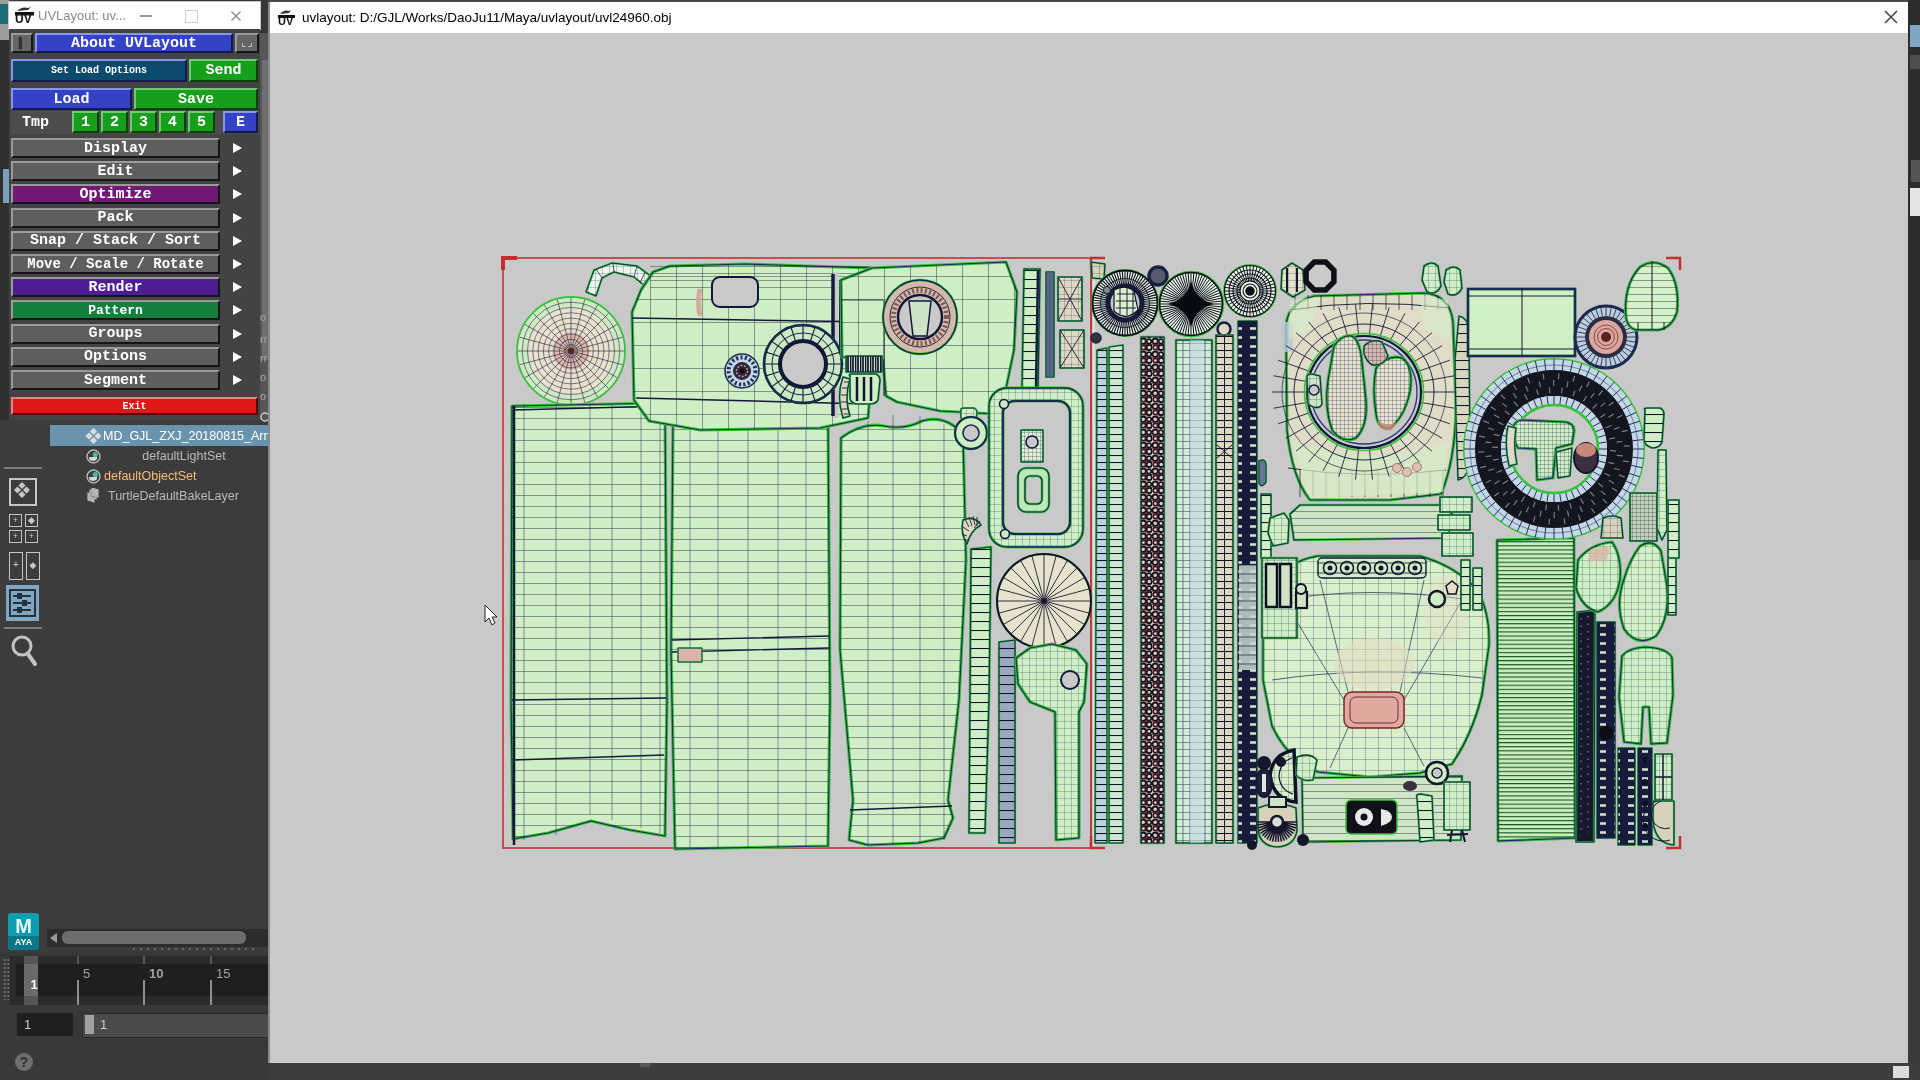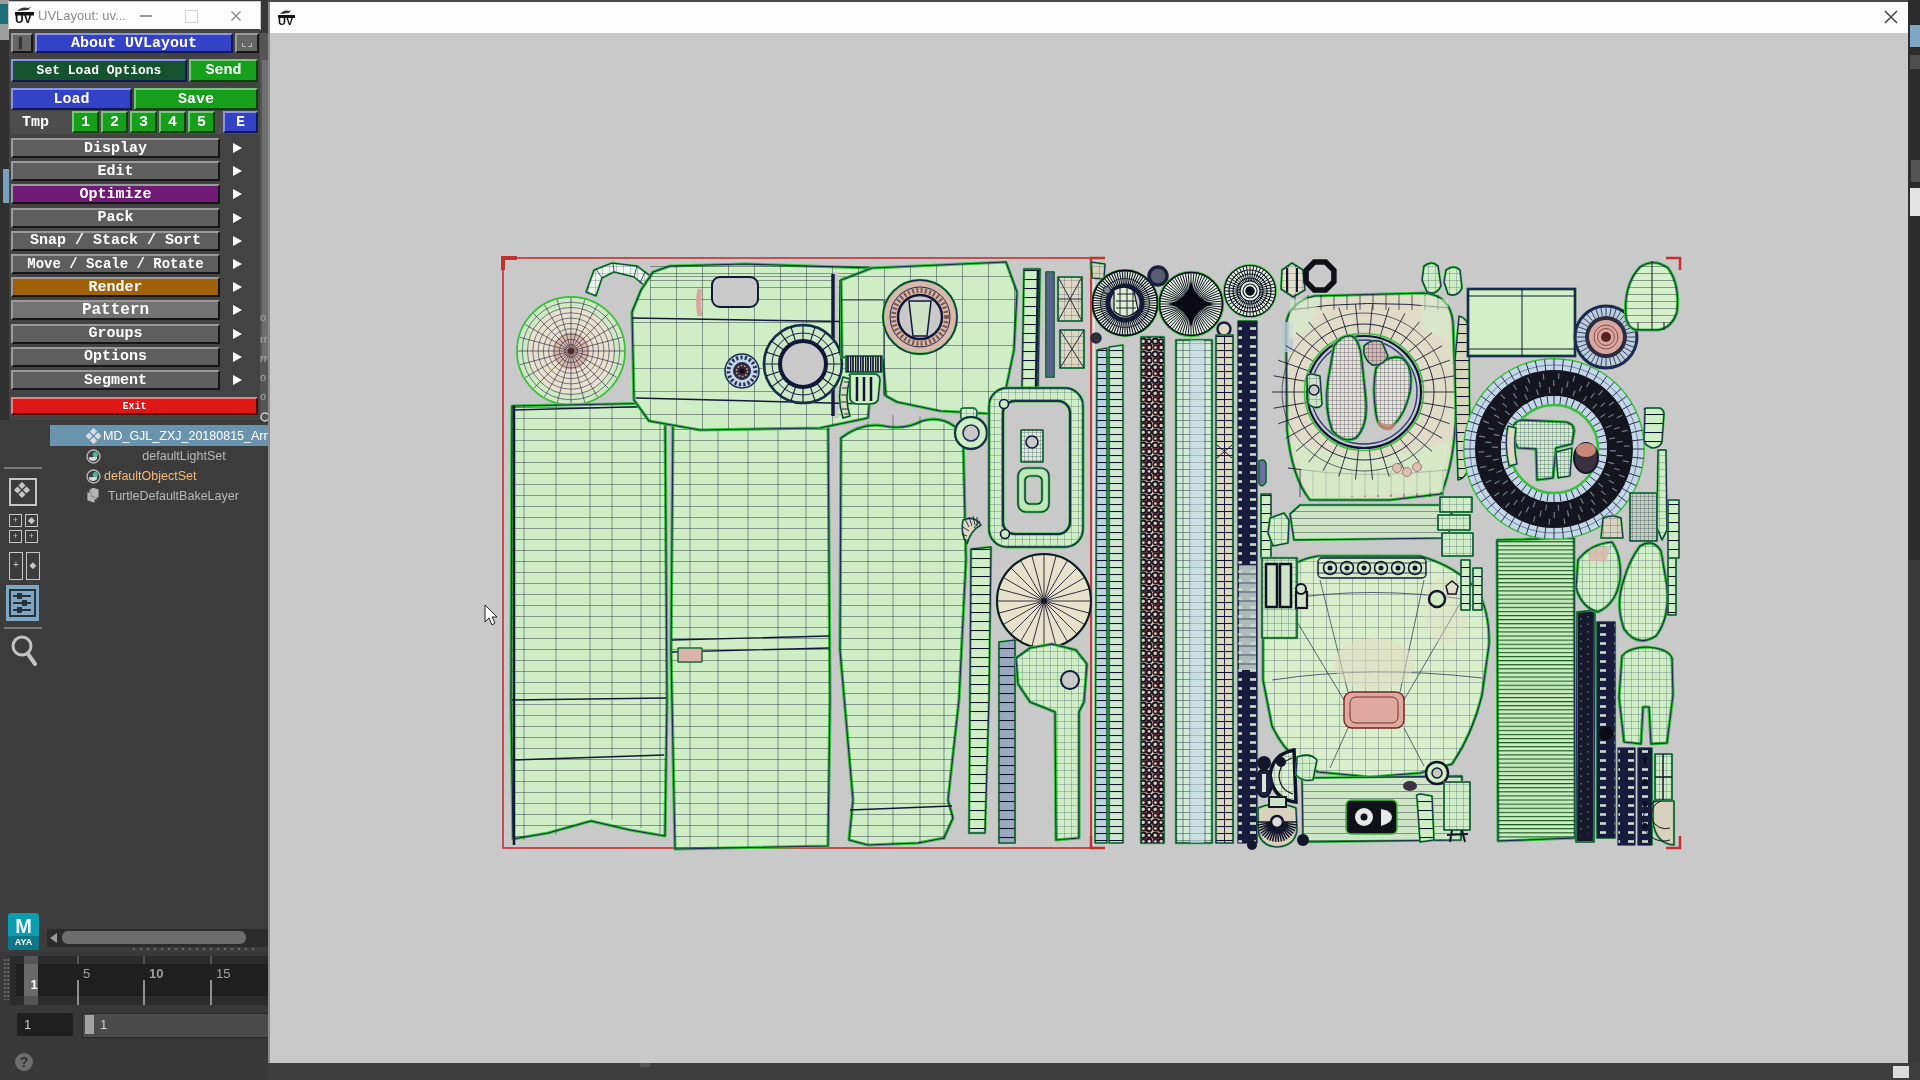--- a/index.html
+++ b/index.html
@@ -128,20 +128,21 @@
     </svg>
     <div class="abs" style="left:268px;top:0px;width:1652px;height:2px;background:#4a4a4a"></div>
     <div class="abs" style="left:268px;top:2px;width:2px;height:1061px;background:#8a8a8a"></div>
     <div class="abs" style="left:270px;top:2px;width:1638px;height:31px;background:#fdfdfd"></div>
     <div class="abs" style="left:270px;top:33px;width:1638px;height:1030px;background:#c9c9ca"></div>
     <svg class="abs" style="left:277px;top:8px" width="20" height="20" viewBox="0 0 20 20">
       <text x="1" y="17" font-family="Liberation Sans" font-weight="bold" font-size="11" fill="#111">UV</text>
       <rect x="1" y="7" width="17" height="3" fill="#111"></rect>
       <path d="M3 6 Q7 1 12 3 L14 2 L12 5 Z" fill="#333"></path>
     </svg>
+    <div class="abs" style="left:302px;top:8px;width:700px;height:20px;color:#000;font-size:13.5px;line-height:20px;">uvlayout: D:/GJL/Works/DaoJu11/Maya/uvlayout/uvl24960.obj</div>
     <svg class="abs" style="left:1883px;top:9px" width="16" height="16">
       <path d="M2 2 L14 14 M14 2 L2 14" stroke="#4a4a4a" stroke-width="1.6"></path>
     </svg>
     <div class="abs" style="left:1908px;top:0px;width:12px;height:1080px;background:#2c2c2c"></div>
     <div class="abs" style="left:1910px;top:25px;width:10px;height:22px;background:#7fa6c2"></div>
     <div class="abs" style="left:1910px;top:55px;width:10px;height:14px;background:#4e4e4e"></div>
     <div class="abs" style="left:1911px;top:160px;width:9px;height:22px;background:#555"></div>
     <div class="abs" style="left:1910px;top:188px;width:10px;height:28px;background:#e3e3e3"></div>
     <div class="abs" style="left:1908px;top:560px;width:12px;height:503px;background:#3a3a3a"></div>
     <div class="abs" style="left:268px;top:1063px;width:1652px;height:17px;background:#3d3d3d"></div>
@@ -160,21 +161,21 @@
       <path d="M1.5 1.5 L10.5 10.5 M10.5 1.5 L1.5 10.5" stroke="#8a8a8a" stroke-width="1.4"></path>
     </svg>
     <div class="abs" style="left:9px;top:29px;width:251px;height:391px;background:#434343"></div>
     <div class="btn" style="left:11px;top:33px;width:18px;height:16px;background:#666;border-top:2px solid #9a9a9a;border-left:2px solid #9a9a9a;border-bottom:2px solid #161616;border-right:2px solid #161616;font-size:11px;">
       <span style="color:#333">▌</span>
     </div>
     <div class="btn" style="left:35px;top:33px;width:194px;height:16px;background:#3342c6;border-top:2px solid #8a94e8;border-left:2px solid #8a94e8;border-bottom:2px solid #101a50;border-right:2px solid #101a50;font-size:15px;">About UVLayout</div>
     <div class="btn" style="left:235px;top:33px;width:20px;height:16px;background:#666;border-top:2px solid #9a9a9a;border-left:2px solid #9a9a9a;border-bottom:2px solid #161616;border-right:2px solid #161616;font-size:10px;">
       <span style="color:#ddd;font-size:10px">⌞⌟</span>
     </div>
-    <div class="btn" style="left:11px;top:59px;width:172px;height:19px;background:#14532d;border-top:2px solid #8a94e8;border-left:2px solid #8a94e8;border-bottom:2px solid #101a50;border-right:2px solid #101a50;font-size:13px;">Set Load Options</div>
+    <div class="btn" style="left:11px;top:59px;width:172px;height:19px;background:#0c4a6e;border-top:2px solid #8a94e8;border-left:2px solid #8a94e8;border-bottom:2px solid #101a50;border-right:2px solid #101a50;font-size:10px;">Set Load Options</div>
     <div class="btn" style="left:189px;top:59px;width:65px;height:19px;background:#159f1b;border-top:2px solid #74c878;border-left:2px solid #74c878;border-bottom:2px solid #06420a;border-right:2px solid #06420a;font-size:15px;">Send</div>
     <div class="btn" style="left:11px;top:88px;width:117px;height:18px;background:#3342c6;border-top:2px solid #8a94e8;border-left:2px solid #8a94e8;border-bottom:2px solid #101a50;border-right:2px solid #101a50;font-size:15px;">Load</div>
     <div class="btn" style="left:134px;top:88px;width:120px;height:18px;background:#159f1b;border-top:2px solid #74c878;border-left:2px solid #74c878;border-bottom:2px solid #06420a;border-right:2px solid #06420a;font-size:15px;">Save</div>
     <div class="abs" style="left:11px;top:111px;width:248px;height:23px;background:#4d4d4d"></div>
     <div class="abs" style="left:22px;top:112px;width:40px;height:21px;color:#fff;font-family:'Liberation Mono',monospace;font-weight:bold;font-size:15px;line-height:21px;">Tmp</div>
     <div class="btn" style="left:72px;top:111px;width:23px;height:18px;background:#159f1b;border-top:2px solid #74c878;border-left:2px solid #74c878;border-bottom:2px solid #06420a;border-right:2px solid #06420a;font-size:15px;">1</div>
     <div class="btn" style="left:101px;top:111px;width:23px;height:18px;background:#159f1b;border-top:2px solid #74c878;border-left:2px solid #74c878;border-bottom:2px solid #06420a;border-right:2px solid #06420a;font-size:15px;">2</div>
     <div class="btn" style="left:130px;top:111px;width:23px;height:18px;background:#159f1b;border-top:2px solid #74c878;border-left:2px solid #74c878;border-bottom:2px solid #06420a;border-right:2px solid #06420a;font-size:15px;">3</div>
     <div class="btn" style="left:159px;top:111px;width:23px;height:18px;background:#159f1b;border-top:2px solid #74c878;border-left:2px solid #74c878;border-bottom:2px solid #06420a;border-right:2px solid #06420a;font-size:15px;">4</div>
     <div class="btn" style="left:188px;top:111px;width:23px;height:18px;background:#159f1b;border-top:2px solid #74c878;border-left:2px solid #74c878;border-bottom:2px solid #06420a;border-right:2px solid #06420a;font-size:15px;">5</div>
@@ -184,23 +185,23 @@
     <div class="btn" style="left:11px;top:161.2px;width:205px;height:16px;background:#5e5e5e;border-top:2px solid #9a9a9a;border-left:2px solid #9a9a9a;border-bottom:2px solid #161616;border-right:2px solid #161616;font-size:15px;">Edit</div>
     <div class="abs" style="left:233px;top:166.2px;width:0;height:0;border-top:5px solid transparent;border-bottom:5px solid transparent;border-left:9px solid #fff"></div>
     <div class="btn" style="left:11px;top:184.4px;width:205px;height:16px;background:#701a75;border-top:2px solid #9a9a9a;border-left:2px solid #9a9a9a;border-bottom:2px solid #161616;border-right:2px solid #161616;font-size:15px;">Optimize</div>
     <div class="abs" style="left:233px;top:189.4px;width:0;height:0;border-top:5px solid transparent;border-bottom:5px solid transparent;border-left:9px solid #fff"></div>
     <div class="btn" style="left:11px;top:207.6px;width:205px;height:16px;background:#5e5e5e;border-top:2px solid #9a9a9a;border-left:2px solid #9a9a9a;border-bottom:2px solid #161616;border-right:2px solid #161616;font-size:15px;">Pack</div>
     <div class="abs" style="left:233px;top:212.6px;width:0;height:0;border-top:5px solid transparent;border-bottom:5px solid transparent;border-left:9px solid #fff"></div>
     <div class="btn" style="left:11px;top:230.8px;width:205px;height:16px;background:#5e5e5e;border-top:2px solid #9a9a9a;border-left:2px solid #9a9a9a;border-bottom:2px solid #161616;border-right:2px solid #161616;font-size:15px;">Snap / Stack / Sort</div>
     <div class="abs" style="left:233px;top:235.8px;width:0;height:0;border-top:5px solid transparent;border-bottom:5px solid transparent;border-left:9px solid #fff"></div>
     <div class="btn" style="left:11px;top:254.0px;width:205px;height:16px;background:#5e5e5e;border-top:2px solid #9a9a9a;border-left:2px solid #9a9a9a;border-bottom:2px solid #161616;border-right:2px solid #161616;font-size:14px;">Move / Scale / Rotate</div>
     <div class="abs" style="left:233px;top:259.0px;width:0;height:0;border-top:5px solid transparent;border-bottom:5px solid transparent;border-left:9px solid #fff"></div>
-    <div class="btn" style="left:11px;top:277.2px;width:205px;height:16px;background:#a16207;border-top:2px solid #9a9a9a;border-left:2px solid #9a9a9a;border-bottom:2px solid #161616;border-right:2px solid #161616;font-size:15px;">Render</div>
+    <div class="btn" style="left:11px;top:277.2px;width:205px;height:16px;background:#4c1d95;border-top:2px solid #9a9a9a;border-left:2px solid #9a9a9a;border-bottom:2px solid #161616;border-right:2px solid #161616;font-size:15px;">Render</div>
     <div class="abs" style="left:233px;top:282.2px;width:0;height:0;border-top:5px solid transparent;border-bottom:5px solid transparent;border-left:9px solid #fff"></div>
-    <div class="btn" style="left:11px;top:300.4px;width:205px;height:16px;background:#737373;border-top:2px solid #9a9a9a;border-left:2px solid #9a9a9a;border-bottom:2px solid #161616;border-right:2px solid #161616;font-size:16px;">Pattern</div>
+    <div class="btn" style="left:11px;top:300.4px;width:205px;height:16px;background:#15803d;border-top:2px solid #9a9a9a;border-left:2px solid #9a9a9a;border-bottom:2px solid #161616;border-right:2px solid #161616;font-size:13px;">Pattern</div>
     <div class="abs" style="left:233px;top:305.4px;width:0;height:0;border-top:5px solid transparent;border-bottom:5px solid transparent;border-left:9px solid #fff"></div>
     <div class="btn" style="left:11px;top:323.6px;width:205px;height:16px;background:#5e5e5e;border-top:2px solid #9a9a9a;border-left:2px solid #9a9a9a;border-bottom:2px solid #161616;border-right:2px solid #161616;font-size:15px;">Groups</div>
     <div class="abs" style="left:233px;top:328.6px;width:0;height:0;border-top:5px solid transparent;border-bottom:5px solid transparent;border-left:9px solid #fff"></div>
     <div class="btn" style="left:11px;top:346.79999999999995px;width:205px;height:16px;background:#5e5e5e;border-top:2px solid #9a9a9a;border-left:2px solid #9a9a9a;border-bottom:2px solid #161616;border-right:2px solid #161616;font-size:15px;">Options</div>
     <div class="abs" style="left:233px;top:351.79999999999995px;width:0;height:0;border-top:5px solid transparent;border-bottom:5px solid transparent;border-left:9px solid #fff"></div>
     <div class="btn" style="left:11px;top:370.0px;width:205px;height:16px;background:#5e5e5e;border-top:2px solid #9a9a9a;border-left:2px solid #9a9a9a;border-bottom:2px solid #161616;border-right:2px solid #161616;font-size:15px;">Segment</div>
     <div class="abs" style="left:233px;top:375.0px;width:0;height:0;border-top:5px solid transparent;border-bottom:5px solid transparent;border-left:9px solid #fff"></div>
     <div class="btn" style="left:11px;top:397px;width:243px;height:14px;background:#df1717;border-top:2px solid #ef8080;border-left:2px solid #ef8080;border-bottom:2px solid #500606;border-right:2px solid #500606;font-size:10px;">Exit</div>
     <svg class="abs" style="left:270px;top:33px" width="1638" height="1030" viewBox="270 33 1638 1030">
       <defs>

